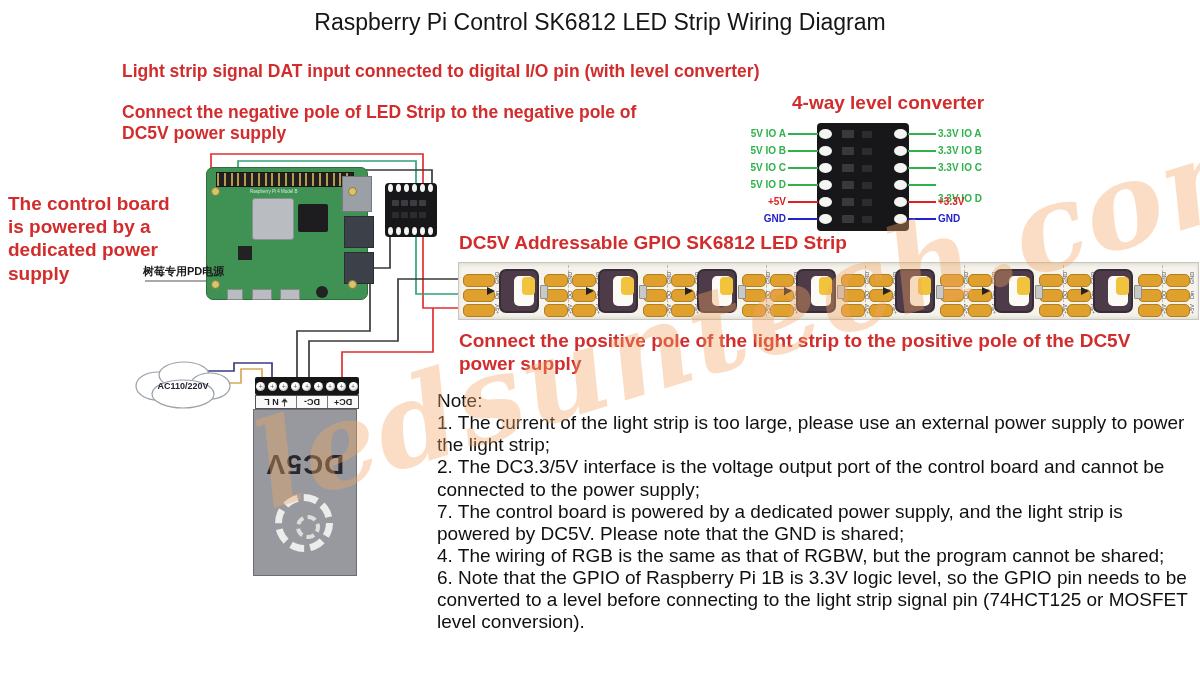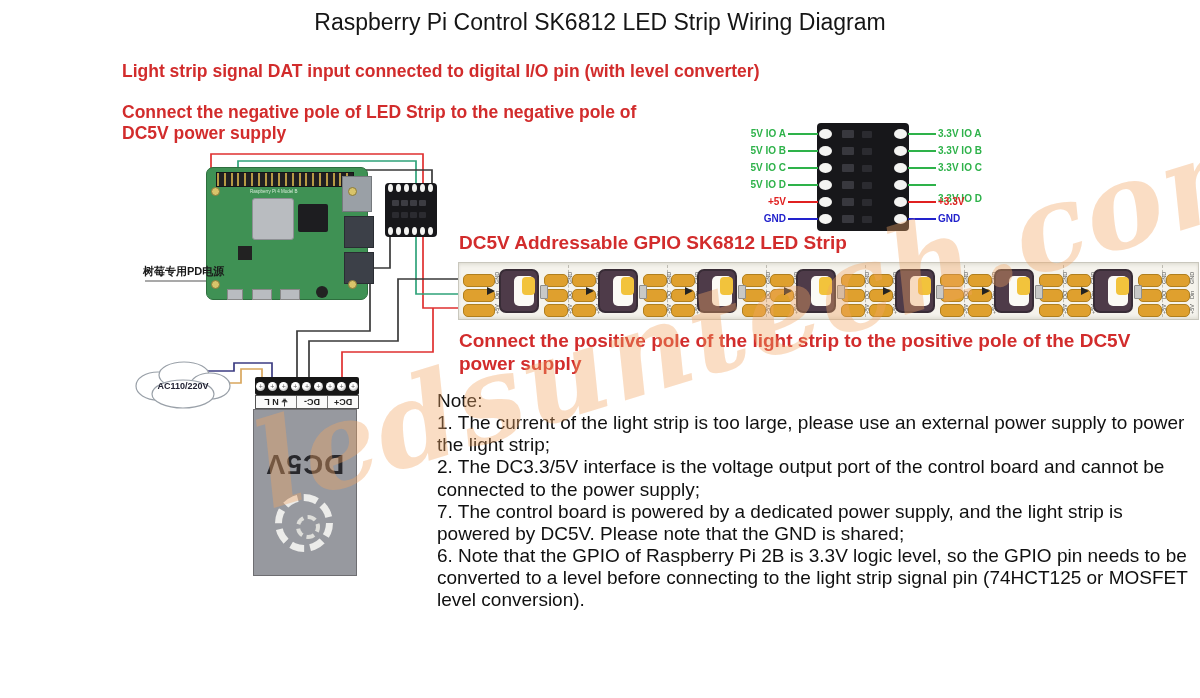--- a/index.html
+++ b/index.html
@@ -72,20 +72,25 @@
     <path style="stroke:var(--wire_black)" d="M462,279 L398,279 L398,341 L309,341 L309,379"></path>
     <path style="stroke:var(--wire_navy)" d="M197,371 L234,371 L234,363 L272,363 L272,380"></path>
     <path style="stroke:var(--wire_tan)" d="M199,383 L241,383 L241,369 L262,369 L262,380"></path>
     <path style="stroke:#555;stroke-width:1.2" d="M145,281 L222,281 L222,268 M222,281 L231,291"></path>
   </svg>
 
   <div id="title" class="abs">Raspberry Pi Control SK6812 LED Strip Wiring Diagram</div>
   <div class="abs red z3" style="left:122px;top:61px;font-size:17.5px;">Light strip signal DAT input connected to digital I/O pin (with level converter)</div>
   <div class="abs red z3" style="left:122px;top:102px;font-size:17.5px;">Connect the negative pole of LED Strip to the negative pole of
 DC5V power supply</div>
+  <div class="abs red z3" style="left:8px;top:192px;font-size:19px;">The control board
+is powered by a
+dedicated power
+supply</div>
+  <div class="abs red z3" style="left:792px;top:91px;font-size:19px;">4-way level converter</div>
   <div class="abs red z3" style="left:459px;top:231px;font-size:19px;">DC5V Addressable GPIO SK6812 LED Strip</div>
   <div class="abs red z3" style="left:459px;top:329px;font-size:19px;">Connect the positive pole of the light strip to the positive pole of the DC5V
 power supply</div>
 
   <div class="abs lc-module" style="left:817px;top:123px;width:92px;height:108px;"></div>
   <div class="abs" id="lc-pins">
       <div class="abs pin-label" style="left:700px;top:127px;width:86px;text-align:right;color:#2eb24a">5V IO A</div>
       <div class="abs pin-line" style="left:788px;top:133px;width:30px;background:#2eb24a"></div>
       <div class="abs lc-pad" style="left:819px;top:129px;width:13px;height:10px;"></div>
       <div class="abs lc-pad" style="left:894px;top:129px;width:13px;height:10px;"></div>
@@ -351,17 +356,18 @@
     <div class="fan">
         <div class="fan-in"></div>
       </div>
   </div>
 
   <div class="abs" id="note">
     <p>Note:</p>
   <p>1. The current of the light strip is too large, please use an external power supply to power the light strip;</p>
       <p>2. The DC3.3/5V interface is the voltage output port of the control board and cannot be connected to the power supply;</p>
       <p>7. The control board is powered by a dedicated power supply, and the light strip is powered by DC5V. Please note that the GND is shared;</p>
-      <p>6. Note that the GPIO of Raspberry Pi 2B is 3.3V logic level, so the GPIO pin needs to be converted to a level before connecting to the light strip signal pin (74HCT125 or MOSFET level conversion).</p>
+      <p>4. The wiring of RGB is the same as that of RGBW, but the program cannot be shared;</p>
+      <p>6. Note that the GPIO of Raspberry Pi 1B is 3.3V logic level, so the GPIO pin needs to be converted to a level before connecting to the light strip signal pin (74HCT125 or MOSFET level conversion).</p>
     </div>
 
   <div class="abs" id="watermark">ledsuntech.com</div>
 </div>
 
 </body></html>

